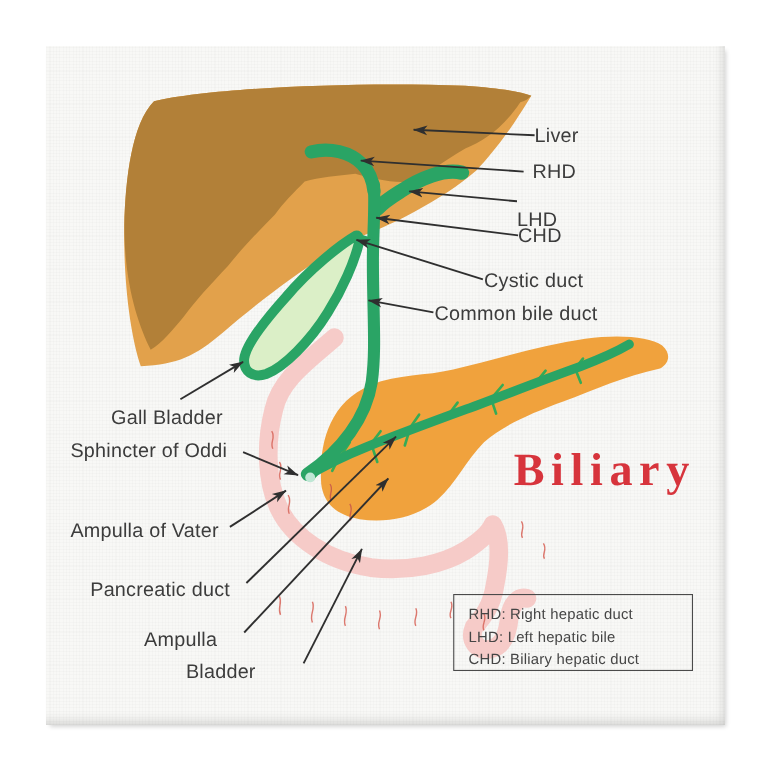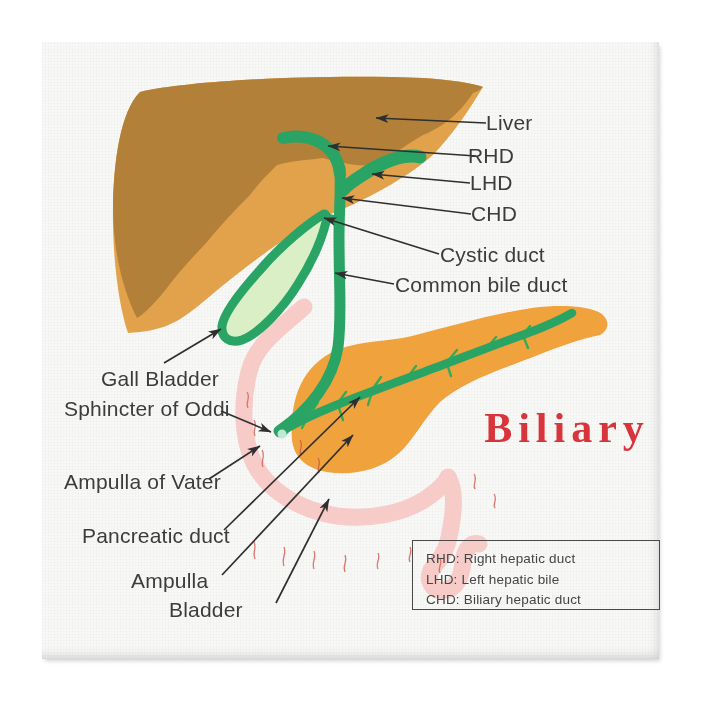--- a/index.html
+++ b/index.html
@@ -10,30 +10,30 @@
   .canvas{
     position:absolute;left:42px;top:42px;width:617px;height:617px;
     background:
       repeating-linear-gradient(0deg, rgba(0,0,0,0.014) 0 1px, transparent 1px 3px),
       repeating-linear-gradient(90deg, rgba(0,0,0,0.014) 0 1px, transparent 1px 3px),
       #f8f8f6;
     box-shadow: inset -6px -8px 12px -7px rgba(0,0,0,0.20), 2px 3px 4px -1px rgba(0,0,0,0.18);
   }
   .canvas svg{position:absolute;left:0;top:0;}
   .lbl{
-    position:absolute;white-space:nowrap;font-size:21px;line-height:22px;color:#3c3c3c;
+    position:absolute;white-space:nowrap;font-size:18px;line-height:22px;color:#3c3c3c;
     letter-spacing:0.2px;
   }
   .title{
-    position:absolute;left:425px;top:362px;width:200px;text-align:center;
+    position:absolute;left:425px;top:362px;width:200px;text-align:left;
     font-family:"Liberation Serif","DejaVu Serif",serif;font-weight:600;
     font-size:42px;line-height:49px;letter-spacing:6px;color:#d7343c;
   }
   .legend{
-    position:absolute;left:370px;top:498px;width:248px;height:70px;
+    position:absolute;left:370px;top:498px;width:218px;height:70px;
     border:1.5px solid #4a4a4a;box-sizing:border-box;padding:8px 0 0 13px;
   }
   .legend .row{font-size:13.5px;line-height:20.5px;color:#454545;letter-spacing:0.2px;}
 </style>
 </head>
 <body>
 
 <div class="canvas">
 
   <svg width="617" height="617" viewBox="0 0 617 617">
@@ -158,22 +158,22 @@
       <line x1="122" y1="321" x2="179" y2="287" marker-end="url(#arrow)"></line>
       <line x1="179" y1="369" x2="229" y2="390" marker-end="url(#arrow)"></line>
       <line x1="167" y1="437" x2="218" y2="404" marker-end="url(#arrow)"></line>
       <line x1="182" y1="488" x2="318" y2="355" marker-end="url(#arrow)"></line>
       <line x1="180" y1="533" x2="311" y2="393" marker-end="url(#arrow)"></line>
       <line x1="234" y1="561" x2="287" y2="457" marker-end="url(#arrow)"></line>
     </g>
   </svg>
 
   <div class="lbl" style="left:444px;top:70px">Liver</div>
-  <div class="lbl" style="left:426px;top:103px">RHD</div>
-  <div class="lbl" style="left:428px;top:130px">LHD</div>
+  <div class="lbl" style="left:442px;top:103px">RHD</div>
+  <div class="lbl" style="left:428px;top:146px">LHD</div>
   <div class="lbl" style="left:429px;top:161px">CHD</div>
   <div class="lbl" style="left:353px;top:232px">Common bile duct</div>
   <div class="lbl" style="left:398px;top:202px">Cystic duct</div>
   <div class="lbl" style="left:59px;top:326px">Gall Bladder</div>
   <div class="lbl" style="left:22px;top:356px">Sphincter of Oddi</div>
   <div class="lbl" style="left:40px;top:483px">Pancreatic duct</div>
   <div class="lbl" style="left:22px;top:429px">Ampulla of Vater</div>
   <div class="lbl" style="left:89px;top:528px">Ampulla</div>
   <div class="lbl" style="left:127px;top:557px">Bladder</div>
 

